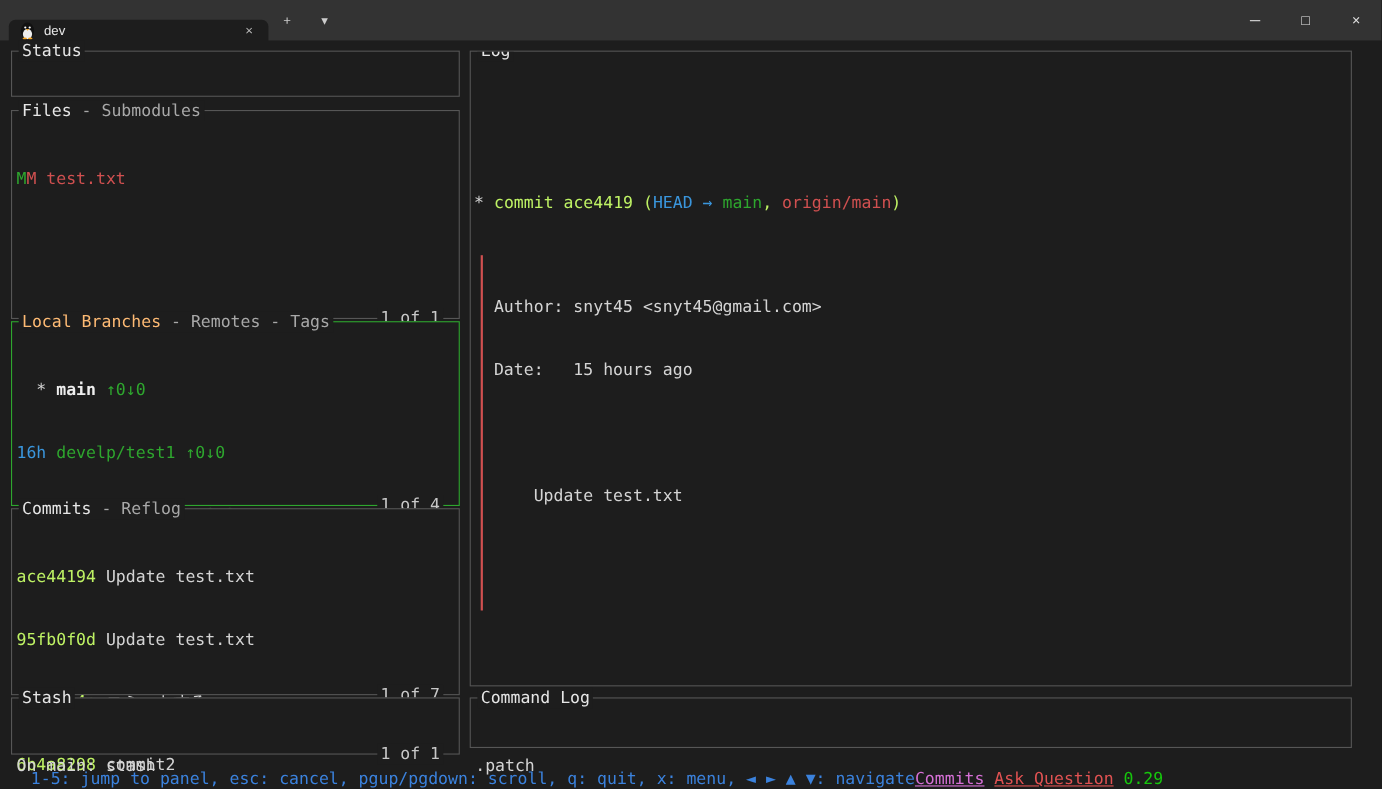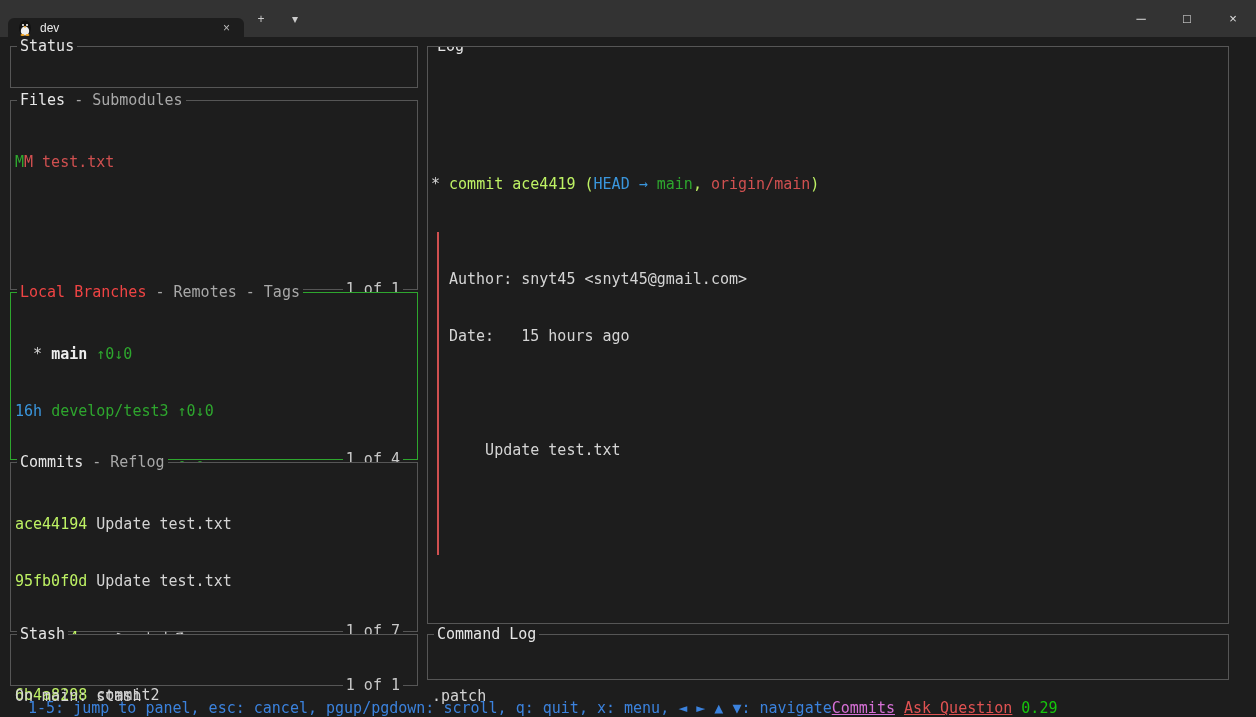--- a/index.html
+++ b/index.html
@@ -19,21 +19,21 @@
   .win-btn { width:46px; display:flex; align-items:center; justify-content:center; color:#e0e0e0; font-size:13px; }
 
   
   .term { position:relative; height:680px; background:#1d1d1d; line-height:19px; }
 
   .panel { position:absolute; border:1px solid #565656; background:#1d1d1d; }
   .panel.active { border-color:#2ea62e; }
   .panel-title { position:absolute; top:-10px; left:6px; background:#1d1d1d; padding:0 3px;
                  white-space:pre; color:#e6e6e6; }
   .panel-title .t2 { color:#a8a8a8;margin-top:28px; }
-  .panel.active .panel-title .t1 { color:#ef4444; }
+  .panel.active .panel-title .t1 { color:#fdba74; }
   .panel-counter { position:absolute; bottom:-10px; right:14px; background:#1d1d1d; padding:0 3px;
                    color:#c8c8c8; white-space:pre;text-align:center; }
   .panel-content { padding:14px 6px 0 4px; white-space:pre; }
   .ln { height:19px; }
 
   .c-white  { color:#d4d4d4; }
   .c-yellow { color:#bef264; }
   .c-green  { color:#2ea62e; }
   .c-cyan   { color:#3a96dd; }
   .c-red    { color:#d05050; }
@@ -101,21 +101,20 @@
     <div class="panel-content">
       <div class="ln"><span class="c-green">M</span><span class="c-red">M</span><span class="c-red"> test.txt</span></div>
     </div>
     <span class="panel-counter">1 of 1</span>
   </div>
 
   <div class="panel active p-branches">
     <span class="panel-title"><span class="t1">Local Branches</span><span class="t2"> - Remotes - Tags</span></span>
     <div class="panel-content">
       <div class="ln"><span class="c-white">  * </span><span class="bold">main</span><span class="c-green"> ↑0↓0</span></div>
-      <div class="ln"><span class="c-cyan">16h </span><span class="c-green">develop/test3</span><span class="c-green"> ↑0↓0</span></div>
       <div class="ln"><span class="c-cyan">16h </span><span class="c-green">develp/test1</span><span class="c-green"> ↑0↓0</span></div>
       <div class="ln"><span class="c-cyan">5d  </span><span class="c-green">develop/test2</span><span class="c-green"> ↑0↓0</span></div>
     </div>
     <span class="panel-counter">1 of 4</span>
   </div>
 
   <div class="panel p-commits">
     <span class="panel-title"><span class="t1">Commits</span><span class="t2"> - Reflog</span></span>
     <div class="panel-content">
       <div class="ln"><span class="c-yellow">ace44194 </span><span class="c-white">Update test.txt</span></div>

